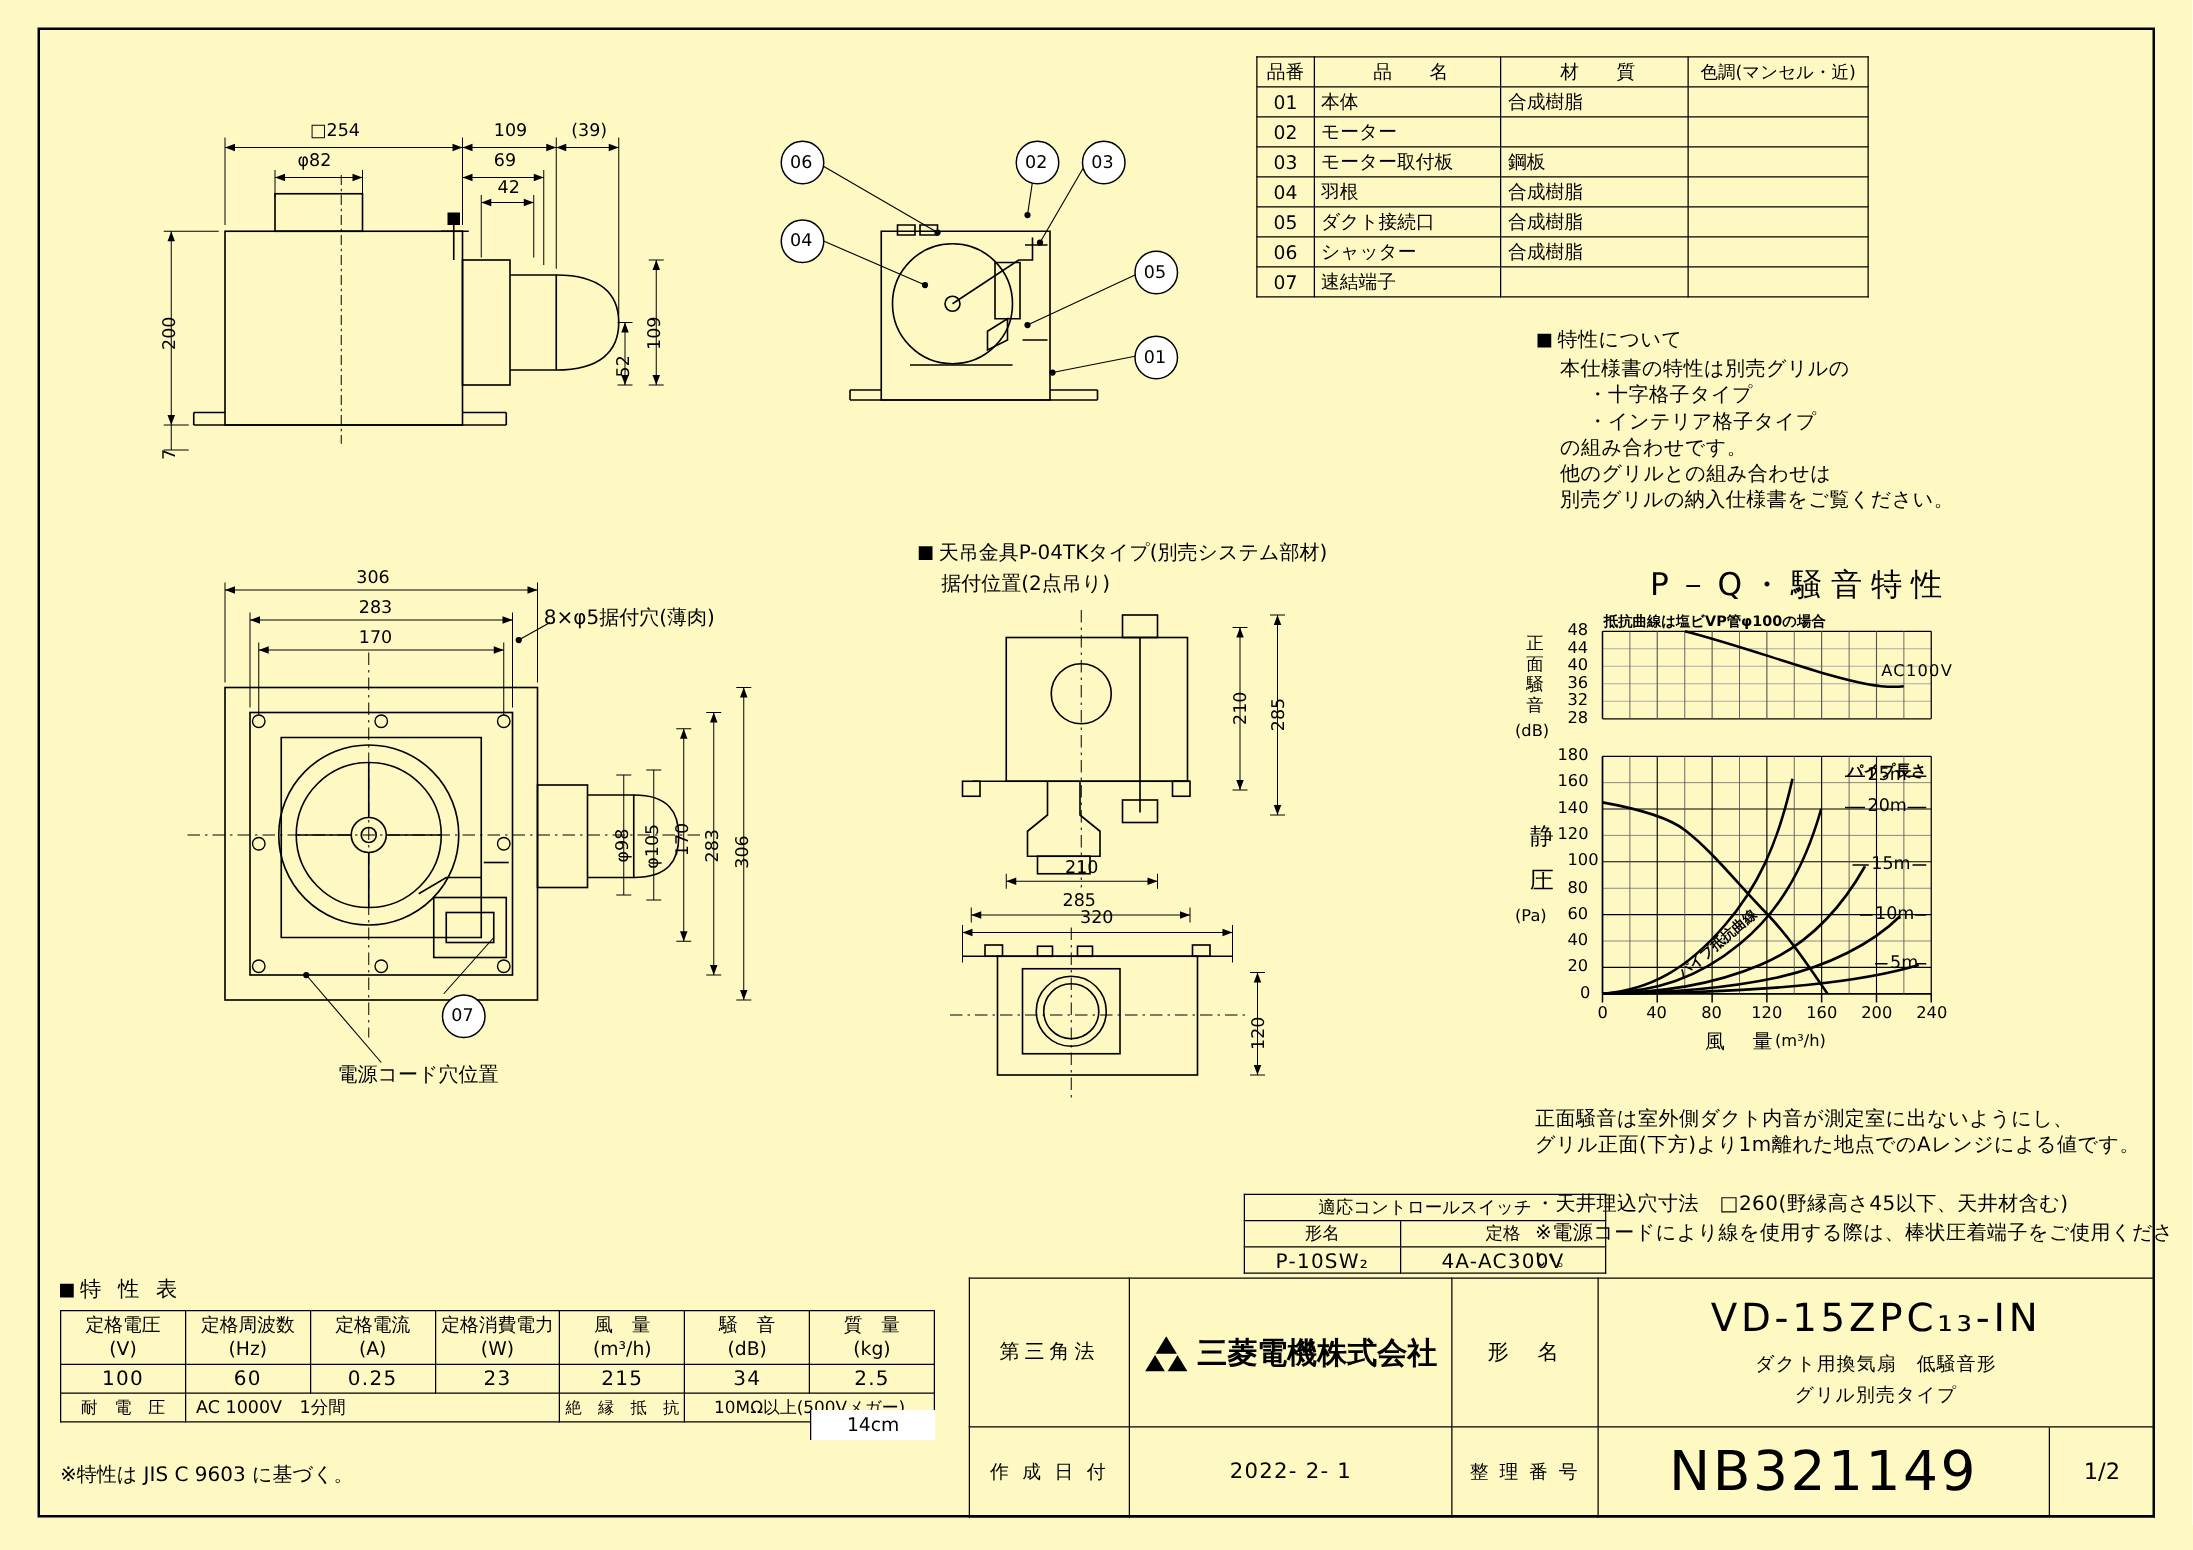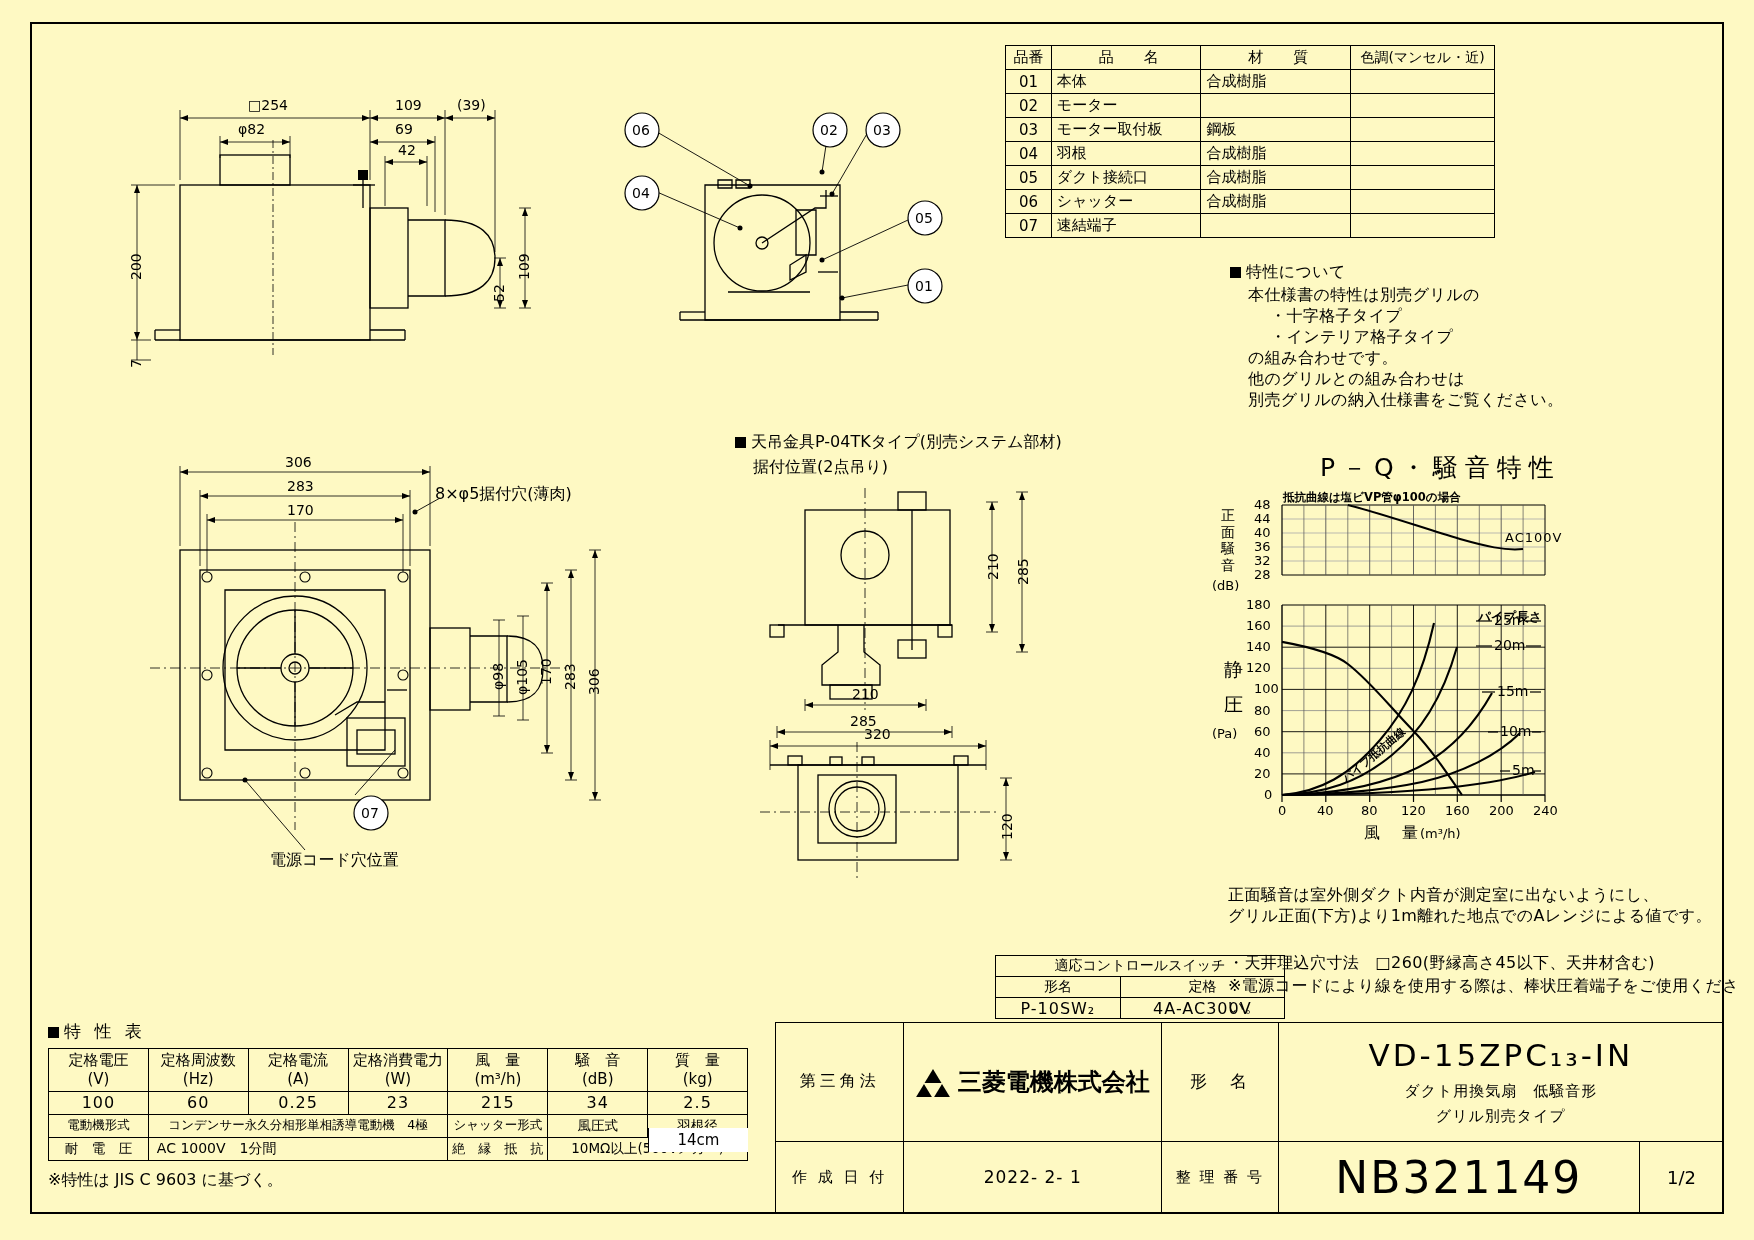--- a/index.html
+++ b/index.html
@@ -294,28 +294,20 @@
       <td style="width:100px;line-height:1.25;padding:2px 0;"><span>質　量</span><br><span>(kg)</span></td>
     </tr>
     <tr>
       <td style="font-size:16px;letter-spacing:1px;">100</td>
       <td style="font-size:16px;letter-spacing:1px;">60</td>
       <td style="font-size:16px;letter-spacing:1px;">0.25</td>
       <td style="font-size:16px;letter-spacing:1px;">23</td>
       <td style="font-size:16px;letter-spacing:1px;">215</td>
       <td style="font-size:16px;letter-spacing:1px;">34</td>
       <td style="font-size:16px;letter-spacing:1px;">2.5</td>
-    </tr>
-    <tr>
-      <td style="font-size:12.5px;">電動機形式</td>
-      <td colspan="3" style="font-size:12.5px;">コンデンサー永久分相形単相誘導電動機　4極</td>
-      <td style="font-size:12.5px;">シャッター形式</td>
-      <td style="font-size:13.5px;">風圧式</td>
-      <td style="font-size:13.5px;"><span>羽根径</span></td>
-
     </tr>
     <tr>
       <td style="font-size:13.5px;">耐　電　圧</td>
       <td colspan="3" style="font-size:14px;text-align:left;padding-left:8px;">AC 1000V　1分間</td>
       <td style="font-size:13px;">絶　縁　抵　抗</td>
       <td colspan="2" style="font-size:13.5px;">10MΩ以上(500Vメガー)</td>
     </tr>
   </tbody>
     </table>
   <div class="abs jp" style="left:48px;top:1170px;font-size:16px;">※特性は JIS C 9603 に基づく。</div>

